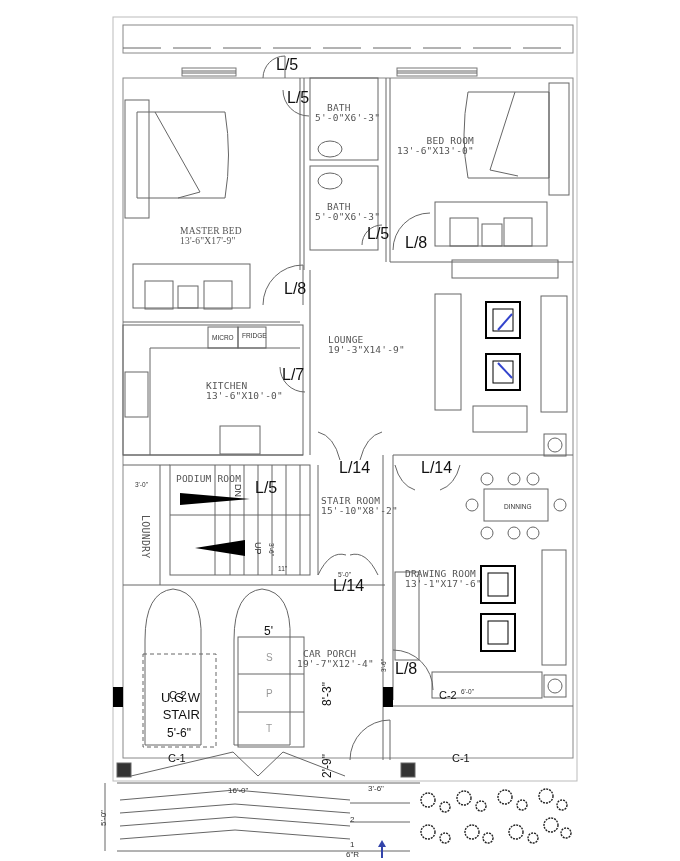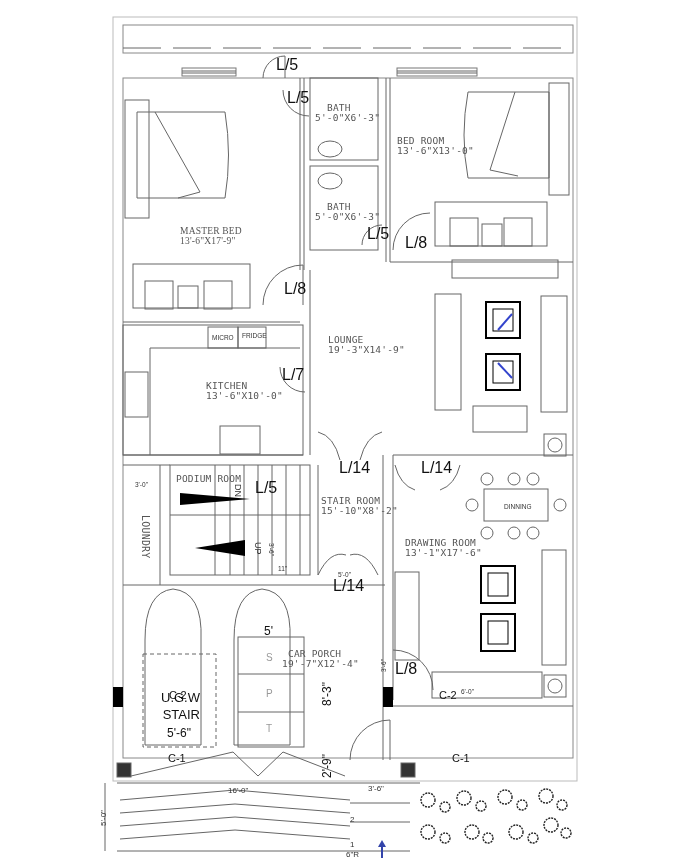--- a/index.html
+++ b/index.html
@@ -195,21 +195,21 @@
     <div>13'-6"X17'-9"</div>
   </div>
 <div class="lbl" style="left:315px;top:103px;">
     <div style="padding-left:12px">BATH</div>
     <div>5'-0"X6'-3"</div>
   </div>
 <div class="lbl" style="left:315px;top:202px;">
     <div style="padding-left:12px">BATH</div>
     <div>5'-0"X6'-3"</div>
   </div>
-<div class="lbl" style="left:397px;top:136px;">
+<div class="lbl" style="left:397px;top:136px;text-align:right;">
     <div>BED ROOM</div>
     <div>13'-6"X13'-0"</div>
   </div>
 <div class="lbl" style="left:182px;top:381px;margin-left:24px;">
     <div>KITCHEN</div>
     <div>13'-6"X10'-0"</div>
   </div>
 <div class="lbl" style="left:328px;top:335px;">
     <div>LOUNGE</div>
     <div>19'-3"X14'-9"</div>
@@ -217,25 +217,25 @@
 <div class="lbl" style="left:176px;top:474px;">
     <div>PODIUM ROOM</div>
   </div>
 <div class="lbl vert" style="left:150px;top:515px;font-size:10px;">
     <div>LOUNDRY</div>
   </div>
 <div class="lbl" style="left:321px;top:496px;">
     <div style="padding-left:0px">STAIR ROOM</div>
     <div>15'-10"X8'-2"</div>
   </div>
-<div class="lbl" style="left:405px;top:538px;">
+<div class="lbl" style="left:405px;top:569px;">
     <div>DRAWING ROOM</div>
     <div>13'-1"X17'-6"</div>
   </div>
-<div class="lbl" style="left:282px;top:649px;">
+<div class="lbl" style="left:297px;top:649px;">
     <div style="padding-left:6px">CAR PORCH</div>
     <div>19'-7"X12'-4"</div>
   </div>
 
 <div class="door" style="left:276px;top:56px;">L/5</div>
 <div class="door" style="left:287px;top:89px;">L/5</div>
 <div class="door" style="left:367px;top:225px;">L/5</div>
 <div class="door" style="left:284px;top:280px;">L/8</div>
 <div class="door" style="left:405px;top:234px;">L/8</div>
 <div class="door" style="left:395px;top:660px;">L/8</div>

